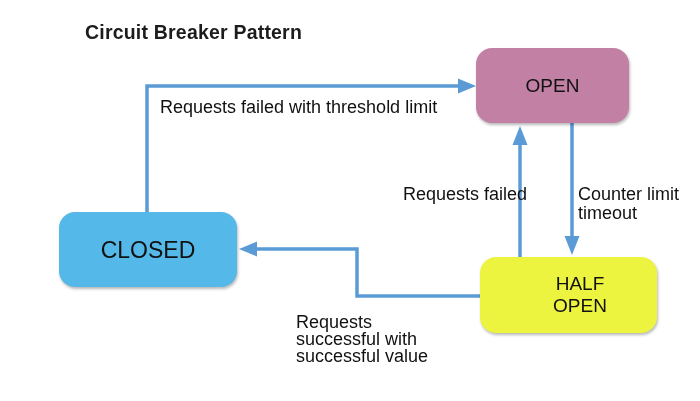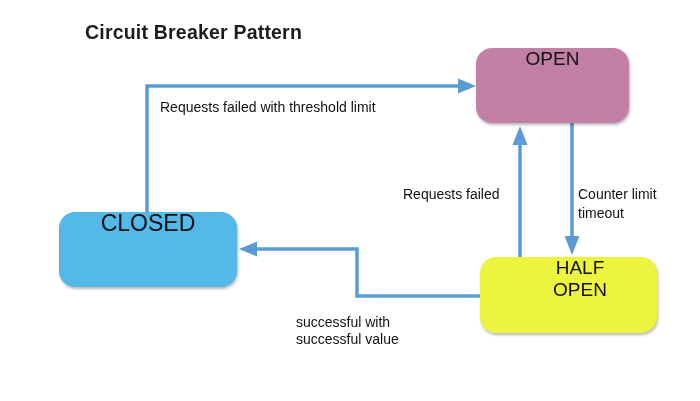--- a/index.html
+++ b/index.html
@@ -22,34 +22,34 @@
   .diagram-title{
     position:absolute;left:85px;top:21px;
     font-size:19.5px;font-weight:bold;color:var(--title-text);
     letter-spacing:0.2px;
   }
   .arrows{position:absolute;left:0;top:0;width:700px;height:401px;}
   .arrow-line{stroke:var(--arrow);stroke-width:3.5;fill:none;stroke-linejoin:miter;}
   .arrow-head{fill:var(--arrow);stroke:none;}
   .state-box{
     position:absolute;
-    display:flex;align-items:flex-start;justify-content:center;
+    display:flex;align-items:center;justify-content:center;
     border-radius:16px;
     color:var(--label-text);
     box-shadow:1px 2px 3px rgba(0,0,0,0.28);
     text-align:center;
   }
   .state-box .state-label{font-size:19px;line-height:22px;}
   .box-closed{left:59px;top:212px;width:178px;height:75px;background:var(--closed-fill);}
   .box-closed .state-label{font-size:23px;}
   .box-open{left:476px;top:48px;width:153px;height:75px;background:var(--open-fill);}
   .box-half-open{left:480px;top:257px;width:154px;height:76px;background:var(--half-open-fill);padding-left:23px;}
   .edge-label{
     position:absolute;
-    font-size:14px;line-height:17px;color:var(--label-text);
+    font-size:18px;line-height:17px;color:var(--label-text);
     white-space:nowrap;
   }
   .label-closed-to-open{left:160px;top:99px;}
   .label-half-open-to-open{left:403px;top:186px;}
   .label-open-to-half-open{left:578px;top:185px;line-height:19px;}
   .label-half-open-to-closed{left:296px;top:314px;}
 </style>
 </head>
 <body>
 
@@ -98,17 +98,18 @@
   <div class="edge-label label-closed-to-open">Requests failed with threshold limit</div>
 
   <div class="edge-label label-half-open-to-open">Requests failed</div>
 
   <div class="edge-label label-open-to-half-open">
     <div>Counter limit</div>
     <div>timeout</div>
   </div>
 
   <div class="edge-label label-half-open-to-closed">
+    <div>Requests</div>
     <div>successful with</div>
     <div>successful value</div>
   </div>
 
 </div>
 
 </body></html>

